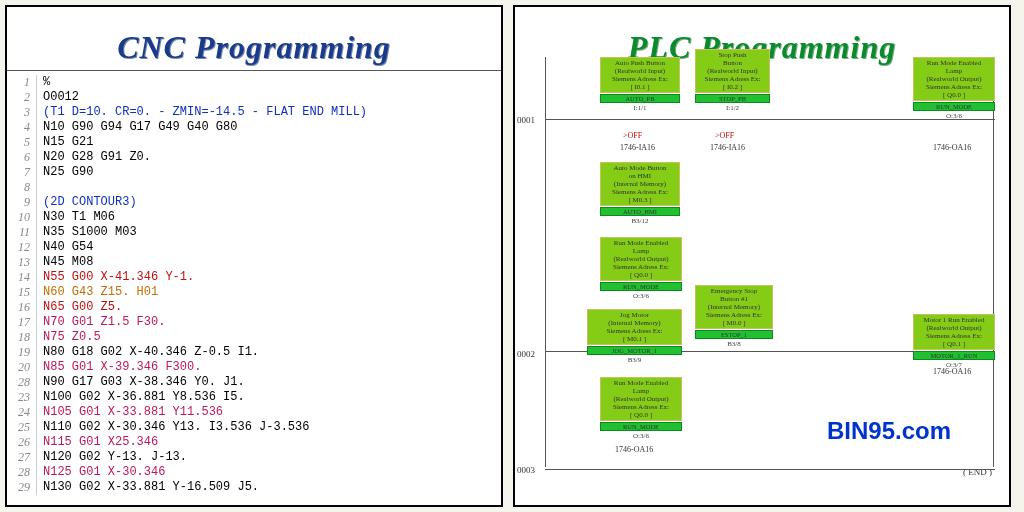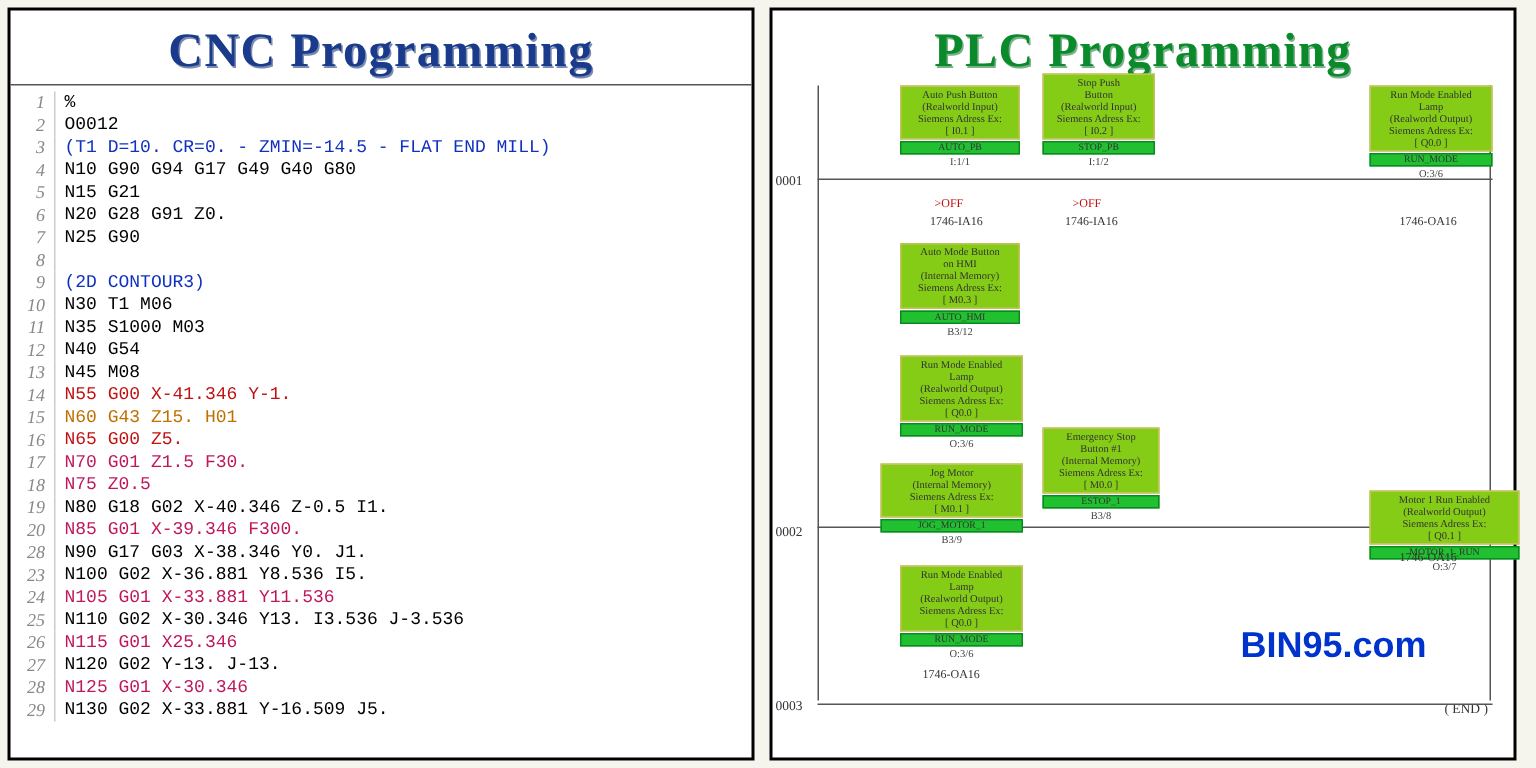--- a/index.html
+++ b/index.html
@@ -22,22 +22,23 @@
     width: 498px;
   }
   .panel.right {
     width: 498px;
   }
   .title {
     font-family: "Times New Roman", serif;
     font-size: 32px;
     font-weight: bold;
     text-align: center;
-    padding: 8px 0 4px 0;
+    padding: 22px 0 4px 0;
     letter-spacing: 1px;
+    font-style: italic;
   }
   .title.cnc {
     color: #1a3b8b;
     text-shadow: 1px 1px 0 #7a8bb0;
     border-bottom: 1px solid #555;
   }
   .title.plc {
     color: #0a8a2a;
     text-shadow: 1px 1px 0 #7ab08b;
   }
@@ -321,21 +322,21 @@
     <div class="el" style="top:252px;left:42px;width:95px">
       <div class="desc">Jog Motor<br>(Internal Memory)<br>Siemens Adress Ex:<br>[ M0.1 ]</div>
       <div class="tag">JOG_MOTOR_1</div>
       <div class="addr">B3/9</div>
     </div>
     <div class="el" style="top:228px;left:150px;width:78px">
       <div class="desc">Emergency Stop<br>Button #1<br>(Internal Memory)<br>Siemens Adress Ex:<br>[ M0.0 ]</div>
       <div class="tag">ESTOP_1</div>
       <div class="addr">B3/8</div>
     </div>
-    <div class="el" style="top:270px;left:368px;width:100px">
+    <div class="el" style="top:257px;left:368px;width:82px">
       <div class="desc">Motor 1 Run Enabled<br>(Realworld Output)<br>Siemens Adress Ex:<br>[ Q0.1 ]</div>
       <div class="tag">MOTOR_1_RUN</div>
       <div class="addr">O:3/7</div>
     </div>
     <div class="sub" style="top:310px;left:388px">1746-OA16</div>
 
     <div class="el" style="top:320px;left:55px;width:82px">
       <div class="desc">Run Mode Enabled<br>Lamp<br>(Realworld Output)<br>Siemens Adress Ex:<br>[ Q0.0 ]</div>
       <div class="tag">RUN_MODE</div>
       <div class="addr">O:3/6</div>

